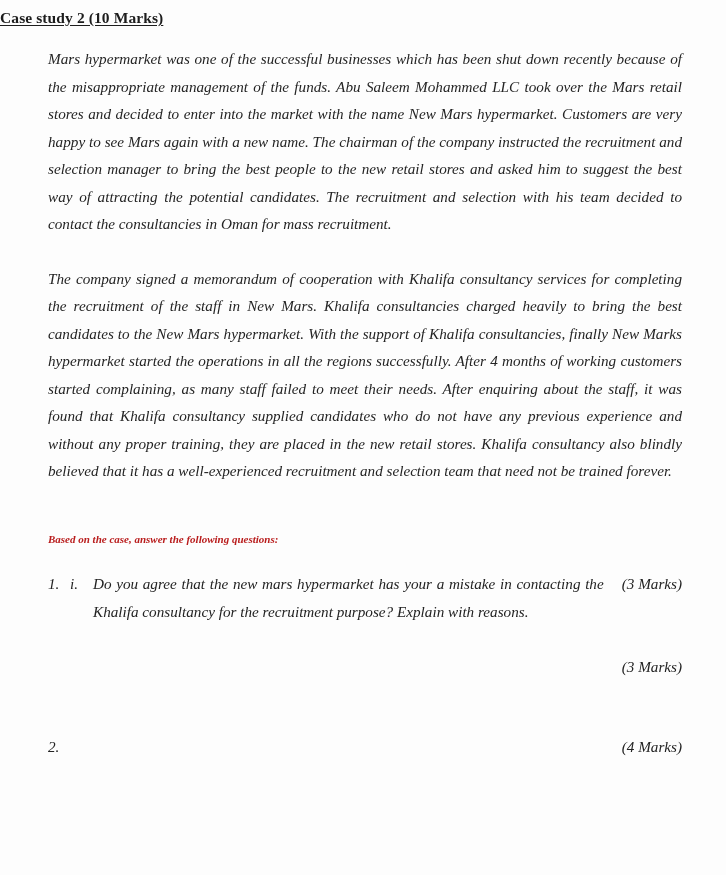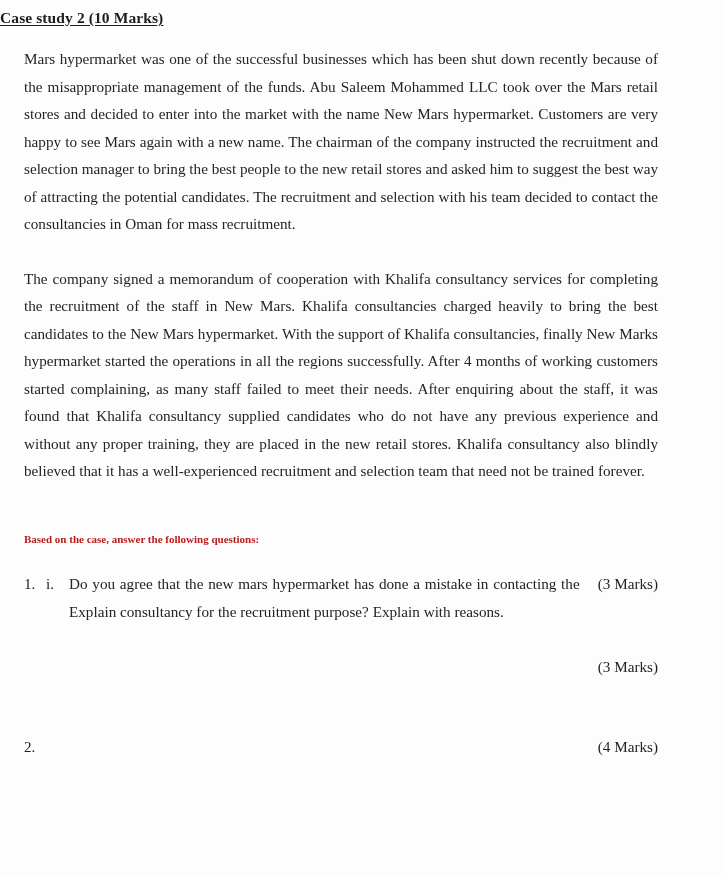--- a/index.html
+++ b/index.html
@@ -32,24 +32,25 @@
     margin: 0;
     padding-top: 9px;
     color: #1d1d1d;
   }
   .doc-title .ul {
     text-decoration: underline;
     text-underline-offset: 2px;
   }
 
   .body-block {
-    margin-left: 24px;
+    margin-left: 48px;
     margin-right: 42px;     
     width: 634px;
     box-sizing: border-box;
+    font-style: italic;
   }
 
   p.para {
     text-align: justify;
     text-justify: inter-word;
     font-size: 15.2px;
     line-height: 27.5px;
     margin: 0;
     color: #242424;
   }
@@ -134,21 +135,21 @@
 
     <p class="para">The company signed a memorandum of cooperation with Khalifa consultancy services for completing the recruitment of the staff in New Mars. Khalifa consultancies charged heavily to bring the best candidates to the New Mars hypermarket. With the support of Khalifa consultancies, finally New Marks hypermarket started the operations in all the regions successfully. After 4 months of working customers started complaining, as many staff failed to meet their needs. After enquiring about the staff, it was found that Khalifa consultancy supplied candidates who do not have any previous experience and without any proper training, they are placed in the new retail stores. Khalifa consultancy also blindly believed that it has a well-experienced recruitment and selection team that need not be trained forever.</p>
 
     <p class="heading-q">Based on the case, answer the following questions:</p>
 
     <div class="qlist">
 
       <div class="qitem clearfix">
         <span class="q-num">1.</span>
         <span class="q-roman">i.</span>
-        <div class="q-body"><span class="marks-inline">(3 Marks)</span><span>Do you agree that the new mars hypermarket has done a mistake in contacting the Explain consultancy for the recruitment purpose? Explain with reasons.</span></div>
+        <div class="q-body"><span class="marks-inline">(3 Marks)</span><span>Do you agree that the new mars hypermarket has your a mistake in contacting the Khalifa consultancy for the recruitment purpose? Explain with reasons.</span></div>
       </div>
 
       <div class="gap-28"></div>
 
 
       <div class="marks-line">(3 Marks)</div>
 
       <div class="gap-52"></div>
 
       <div class="qitem numonly clearfix">

